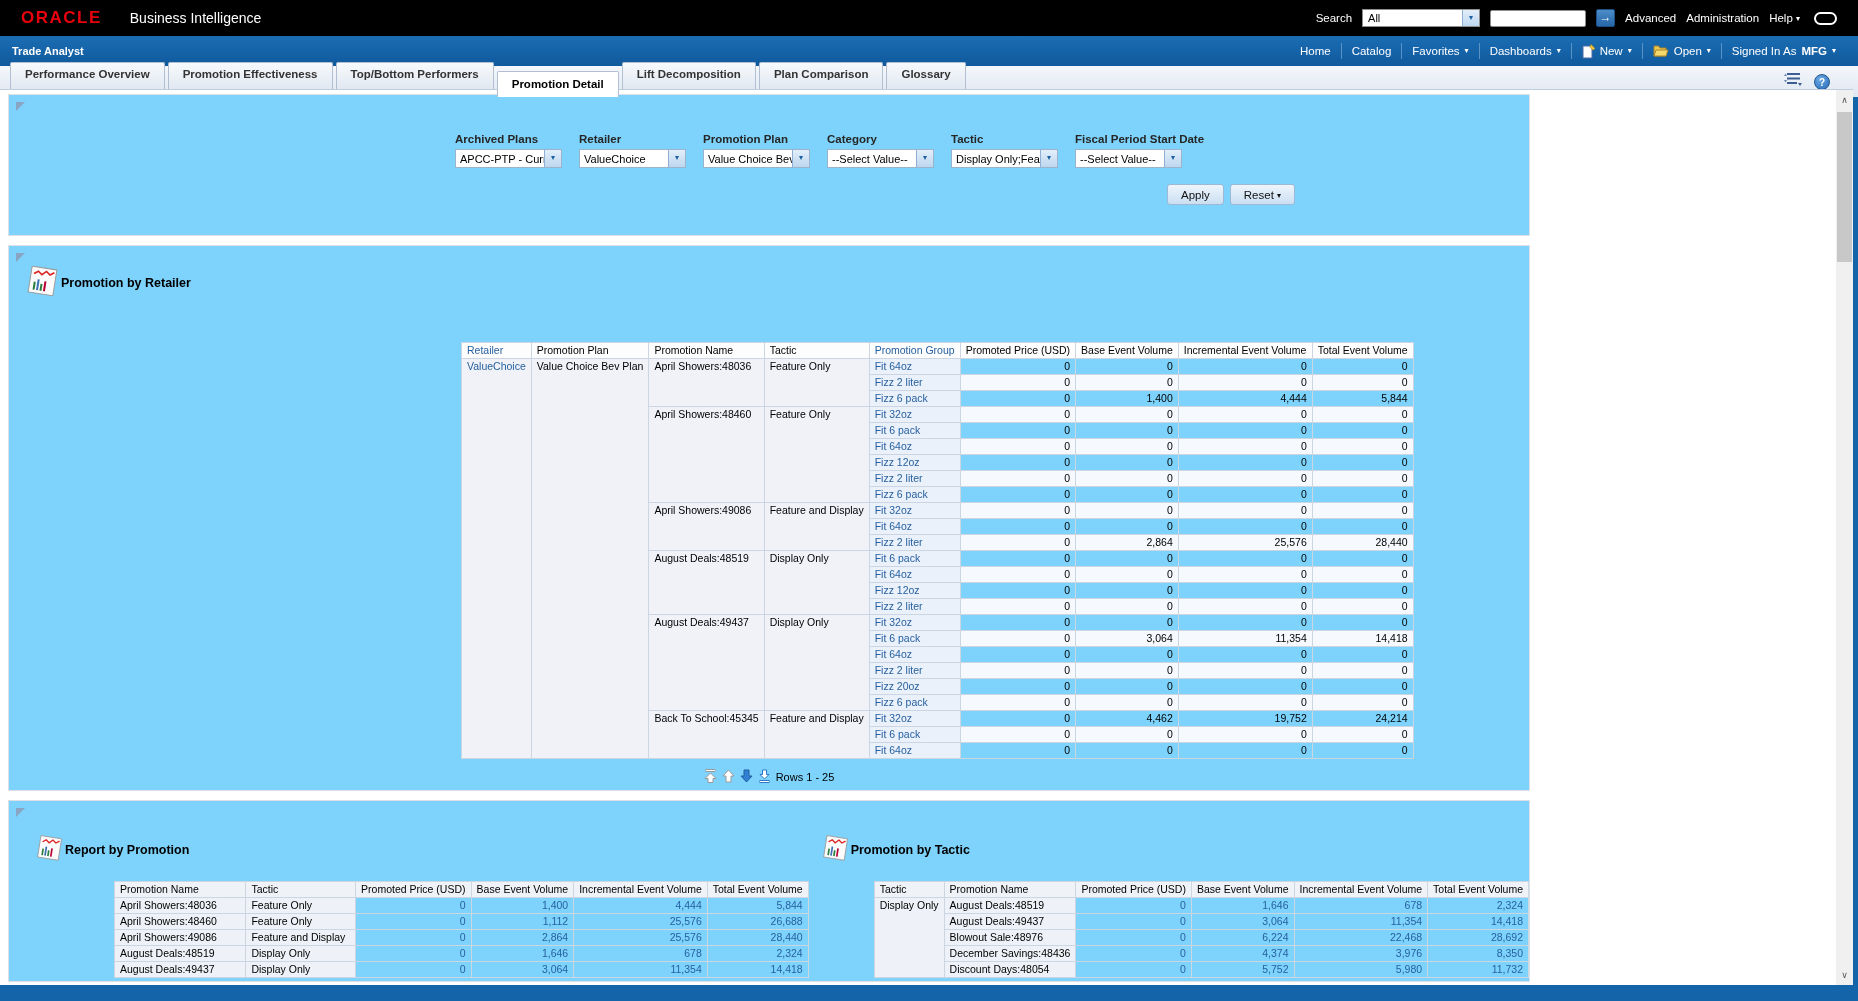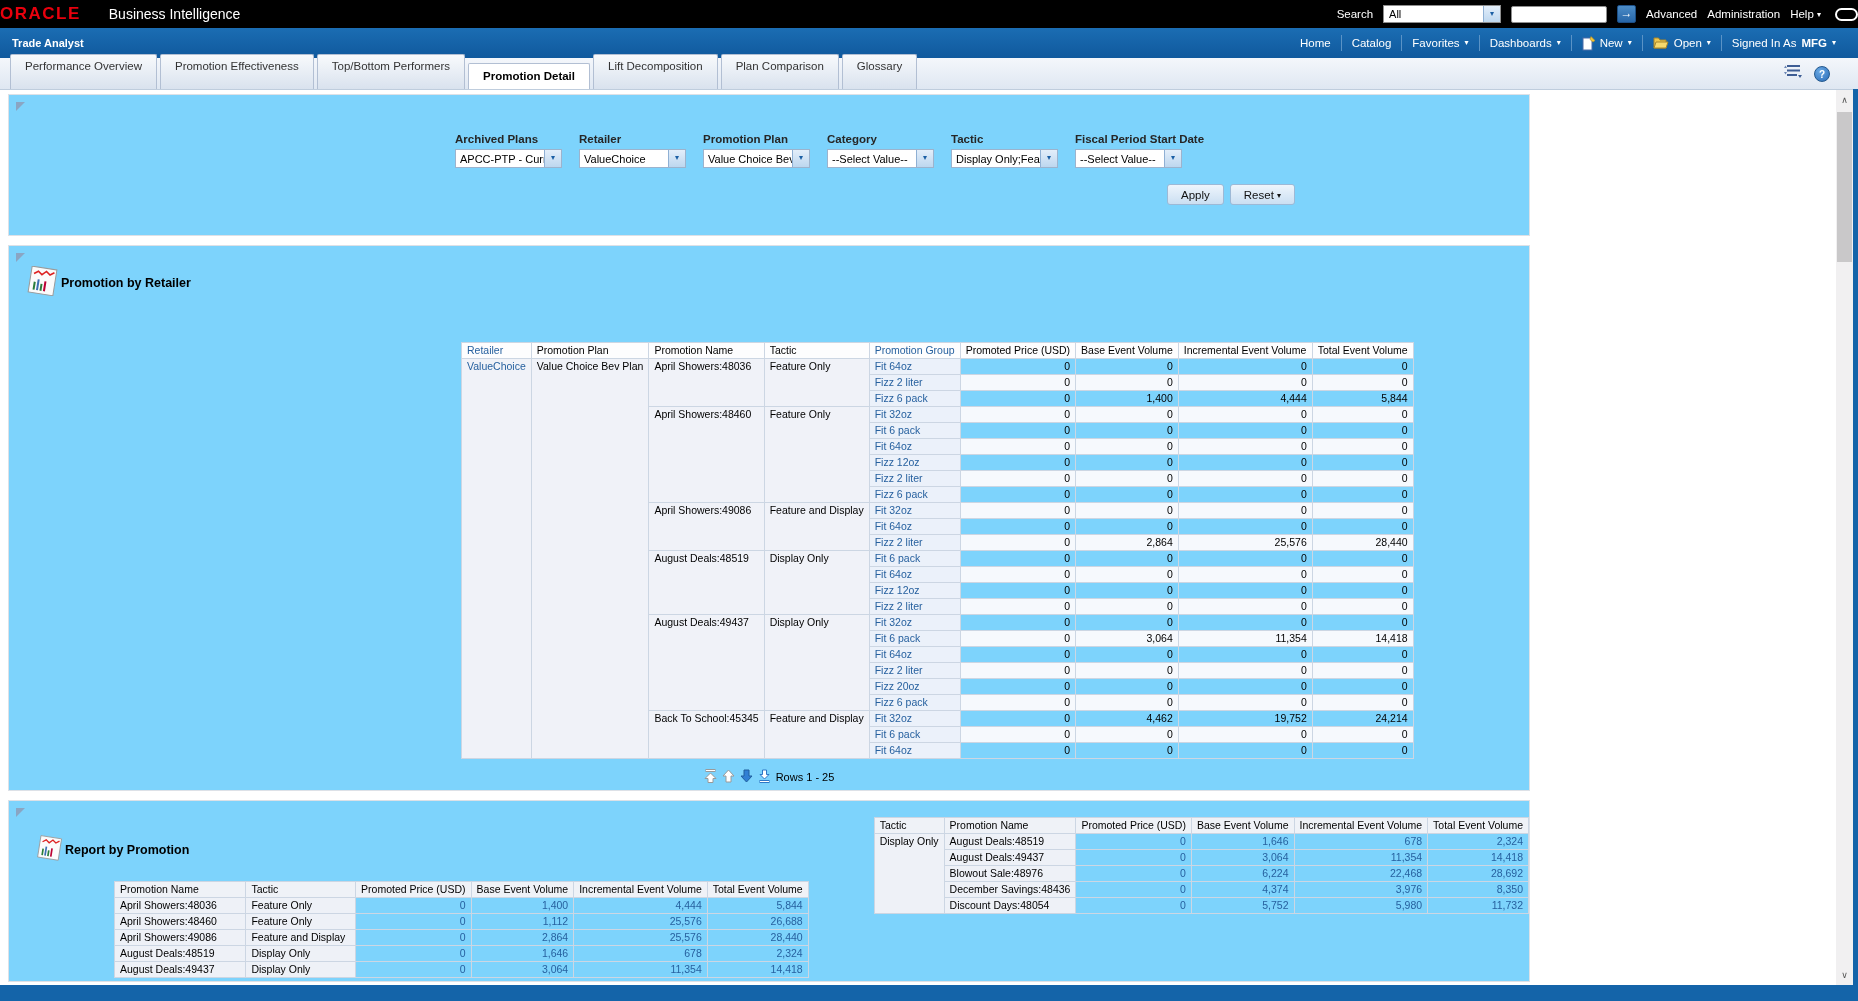--- a/index.html
+++ b/index.html
@@ -4,21 +4,21 @@
 <style>
   * { box-sizing: border-box; }
   html,body { margin:0; padding:0; }
   body {
     width:1858px; height:1001px; overflow:hidden; position:relative;
     background:#1464a9;
     font-family:"Liberation Sans", sans-serif;
     -webkit-font-smoothing:antialiased;
   }
   
-  .topbar { height:28px; background:#000; display:flex; align-items:center; padding:0 0; }
+  .topbar { height:36px; background:#000; display:flex; align-items:center; padding:0 21px; }
   .oracle-logo { color:#e8000d; font-weight:bold; font-size:17px; letter-spacing:1.5px; }
   .product { color:#fff; font-weight:normal; font-size:14px; margin-left:28px; }
   .topbar-right { margin-left:auto; display:flex; align-items:center; gap:10px; color:#fff; font-size:11.5px; }
   .search-select { background:#fff; border:1px solid #8e8e8e; height:18px; width:118px; display:flex; align-items:center; font-size:11px; color:#000; }
   .search-select .txt { flex:1; padding:0 5px; }
   .dd-btn { width:17px; height:100%; background:linear-gradient(#e3eefa,#bdd7ef); border-left:1px solid #8fb0d4; color:#1b5fa5; text-align:center; font-size:8px; line-height:16px; }
   .search-input { width:96px; height:17px; border:1px solid #8e8e8e; border-radius:2px; font-size:11px; padding:0 3px; }
   .go-btn { width:19px; height:18px; background:linear-gradient(#4c8cc7,#2766a8); border:1px solid #1c4f86; border-radius:2px; color:#fff; font-size:12px; line-height:15px; text-align:center; cursor:pointer; }
   .toplink { color:#fff; text-decoration:none; }
   .caret { font-size:8px; position:relative; top:-1px; }
@@ -27,21 +27,21 @@
   .navbar { height:30px; background:linear-gradient(#1b6db3,#10599d); display:flex; align-items:center; padding:0 12px; }
   .nav-title { color:#fff; font-weight:bold; font-size:11px; }
   .nav-right { margin-left:auto; display:flex; align-items:center; color:#fff; font-size:11.5px; }
   .nav-item { padding:0 10px; display:flex; gap:5px; align-items:center; cursor:pointer; white-space:nowrap; }
   .nav-sep { width:1px; height:16px; background:#5a93c6; }
   .nav-user { font-weight:bold; }
   
   .tabstrip { height:31px; background:linear-gradient(#f4f7fb,#dfe7f2); display:flex; align-items:flex-end; padding-left:10px; position:relative; }
   .tab { height:35px; line-height:22px; padding:0 14px; font-size:11.5px; color:#333;
          background:linear-gradient(#f8fafc,#d9e2ee); border:1px solid #b2bfd3; border-bottom:none;
-         border-radius:2px 2px 0 0; margin-right:3px; cursor:pointer; white-space:nowrap; }
+         border-radius:2px 2px 0 0; margin-right:3px; cursor:pointer; white-space:nowrap;font-weight:bold; }
   .tab.active { background:#fff; font-weight:bold; color:#000; height:26px; line-height:25px; z-index:2; }
   .strip-icons { position:absolute; right:28px; top:6px; display:flex; gap:12px; align-items:center; }
   .help-circle { width:16px; height:16px; border-radius:50%; background:radial-gradient(circle at 35% 30%,#6aa9e4,#2a6cb8); border:1px solid #23598f; color:#fff; font-weight:bold; font-size:10px; text-align:center; line-height:15px; cursor:pointer; }
   
   .content { position:absolute; left:0; right:5px; top:89px; bottom:16px; background:#fff; border-top:1px solid #bfcddd; overflow:hidden; }
   .sections { position:absolute; left:8px; top:4px; width:1522px; }
   .panel { border:1px solid #dde1e7; background:#7dd3fc; position:relative; margin-bottom:9px; }
   .collapse-tri { position:absolute; left:7px; top:7px; width:0; height:0;
                   border-top:9px solid #8aa5c3; border-right:9px solid transparent; }
   
@@ -570,20 +570,35 @@
                 <td class="tinted">Display Only</td>
                 <td class="num">0</td>
                 <td class="num">3,064</td>
                 <td class="num">11,354</td>
                 <td class="num">14,418</td>
               </tr>
             </tbody>
         </table>
       </div>
       <div class="half-right">
+        <div class="panel-title-row bt-title">
+          <span>
+            <svg width="30" height="26" viewBox="0 0 36 30">
+                <g transform="rotate(9 18 15)">
+                  <rect x="5" y="2" width="25" height="26" fill="#fbfbfb" stroke="#9a9a9a"></rect>
+                  <polyline points="8,9 12,6 16,9 20,5 24,8 28,5" fill="none" stroke="#d22" stroke-width="1.6"></polyline>
+                  <rect x="9" y="17" width="2" height="8" fill="#2a7d3c"></rect>
+                  <rect x="12.5" y="14" width="2" height="11" fill="#3b6fb3"></rect>
+                  <rect x="16" y="18" width="2" height="7" fill="#2a7d3c"></rect>
+                  <rect x="19.5" y="15" width="2" height="10" fill="#b03"></rect>
+                </g>
+              </svg>
+          </span>
+          <span class="panel-title">Promotion by Tactic</span>
+        </div>
         <table class="bi bi-bottom tbl-right" id="right-table">
           <colgroup>
               <col width="66">
               <col width="152">
               <col width="104">
               <col width="88">
               <col width="126">
               <col width="86">
             </colgroup>
           <thead>

